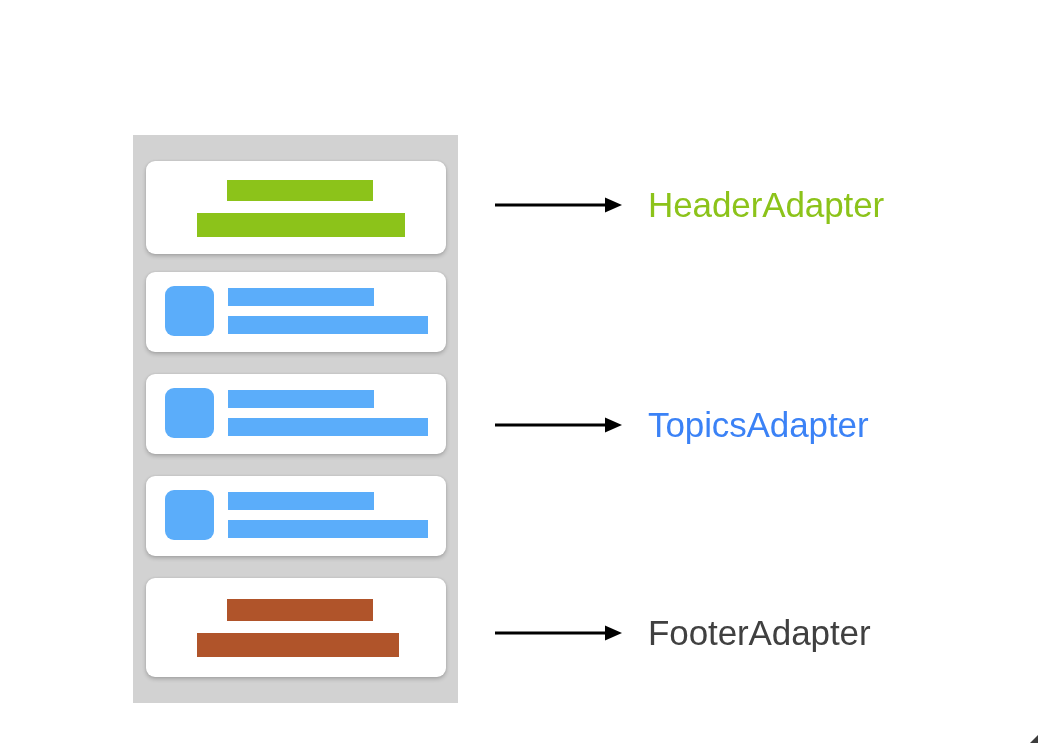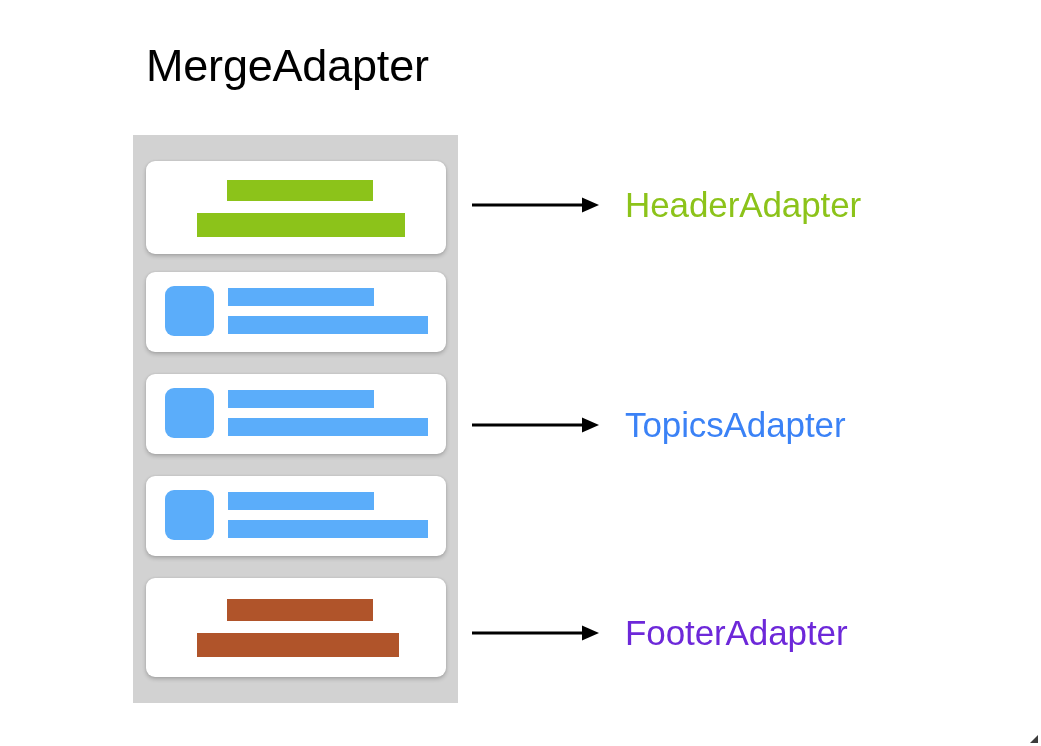--- a/index.html
+++ b/index.html
@@ -91,21 +91,21 @@
   .footer-card .bar-1 {
     left: 81px;  top: 21px;  width: 146px; height: 22px;
   }
   .footer-card .bar-2 {
     left: 51px;  top: 55px;  width: 202px; height: 24px;
   }
 
   
   .callout {
     position: absolute;
-    left: 472px;
+    left: 495px;
     display: flex;
     align-items: center;
     height: 44px;
   }
   #callout-header { top: 183px; }
   #callout-topics { top: 403px; }
   #callout-footer { top: 611px; }
 
   .arrow-svg {
     display: block;
@@ -131,21 +131,20 @@
     height: 8px;
     background: #3c3c3c;
     clip-path: polygon(100% 0, 100% 100%, 0 100%);
   }
 </style>
 </head>
 <body>
 
 <div id="stage">
 
-  <div id="page-title">MergeAdapter</div>
 
   <div id="recycler-container">
 
     <div class="card header-card">
       <div class="bar bar-1" style="background:#8cc31a"></div>
       <div class="bar bar-2" style="background:#8cc31a"></div>
     </div>
 
     <div class="card topic-card topic-card-1">
       <div class="avatar" style="background:#5badfa"></div>
@@ -186,18 +185,18 @@
       <polygon points="110,2.5 127,10 110,17.5" fill="#000000"></polygon>
     </svg>
     <span class="callout-label" style="color:#3b82f6">TopicsAdapter</span>
   </div>
 
   <div class="callout" id="callout-footer">
     <svg class="arrow-svg" viewBox="0 0 127 20">
       <line x1="0" y1="10" x2="112" y2="10" stroke="#000000" stroke-width="3.2"></line>
       <polygon points="110,2.5 127,10 110,17.5" fill="#000000"></polygon>
     </svg>
-    <span class="callout-label" style="color:#6d28d9">FooterAdapter</span>
+    <span class="callout-label" style="color:#404040">FooterAdapter</span>
   </div>
 
   <div id="corner-handle"></div>
 
 </div>
 
 </body></html>

